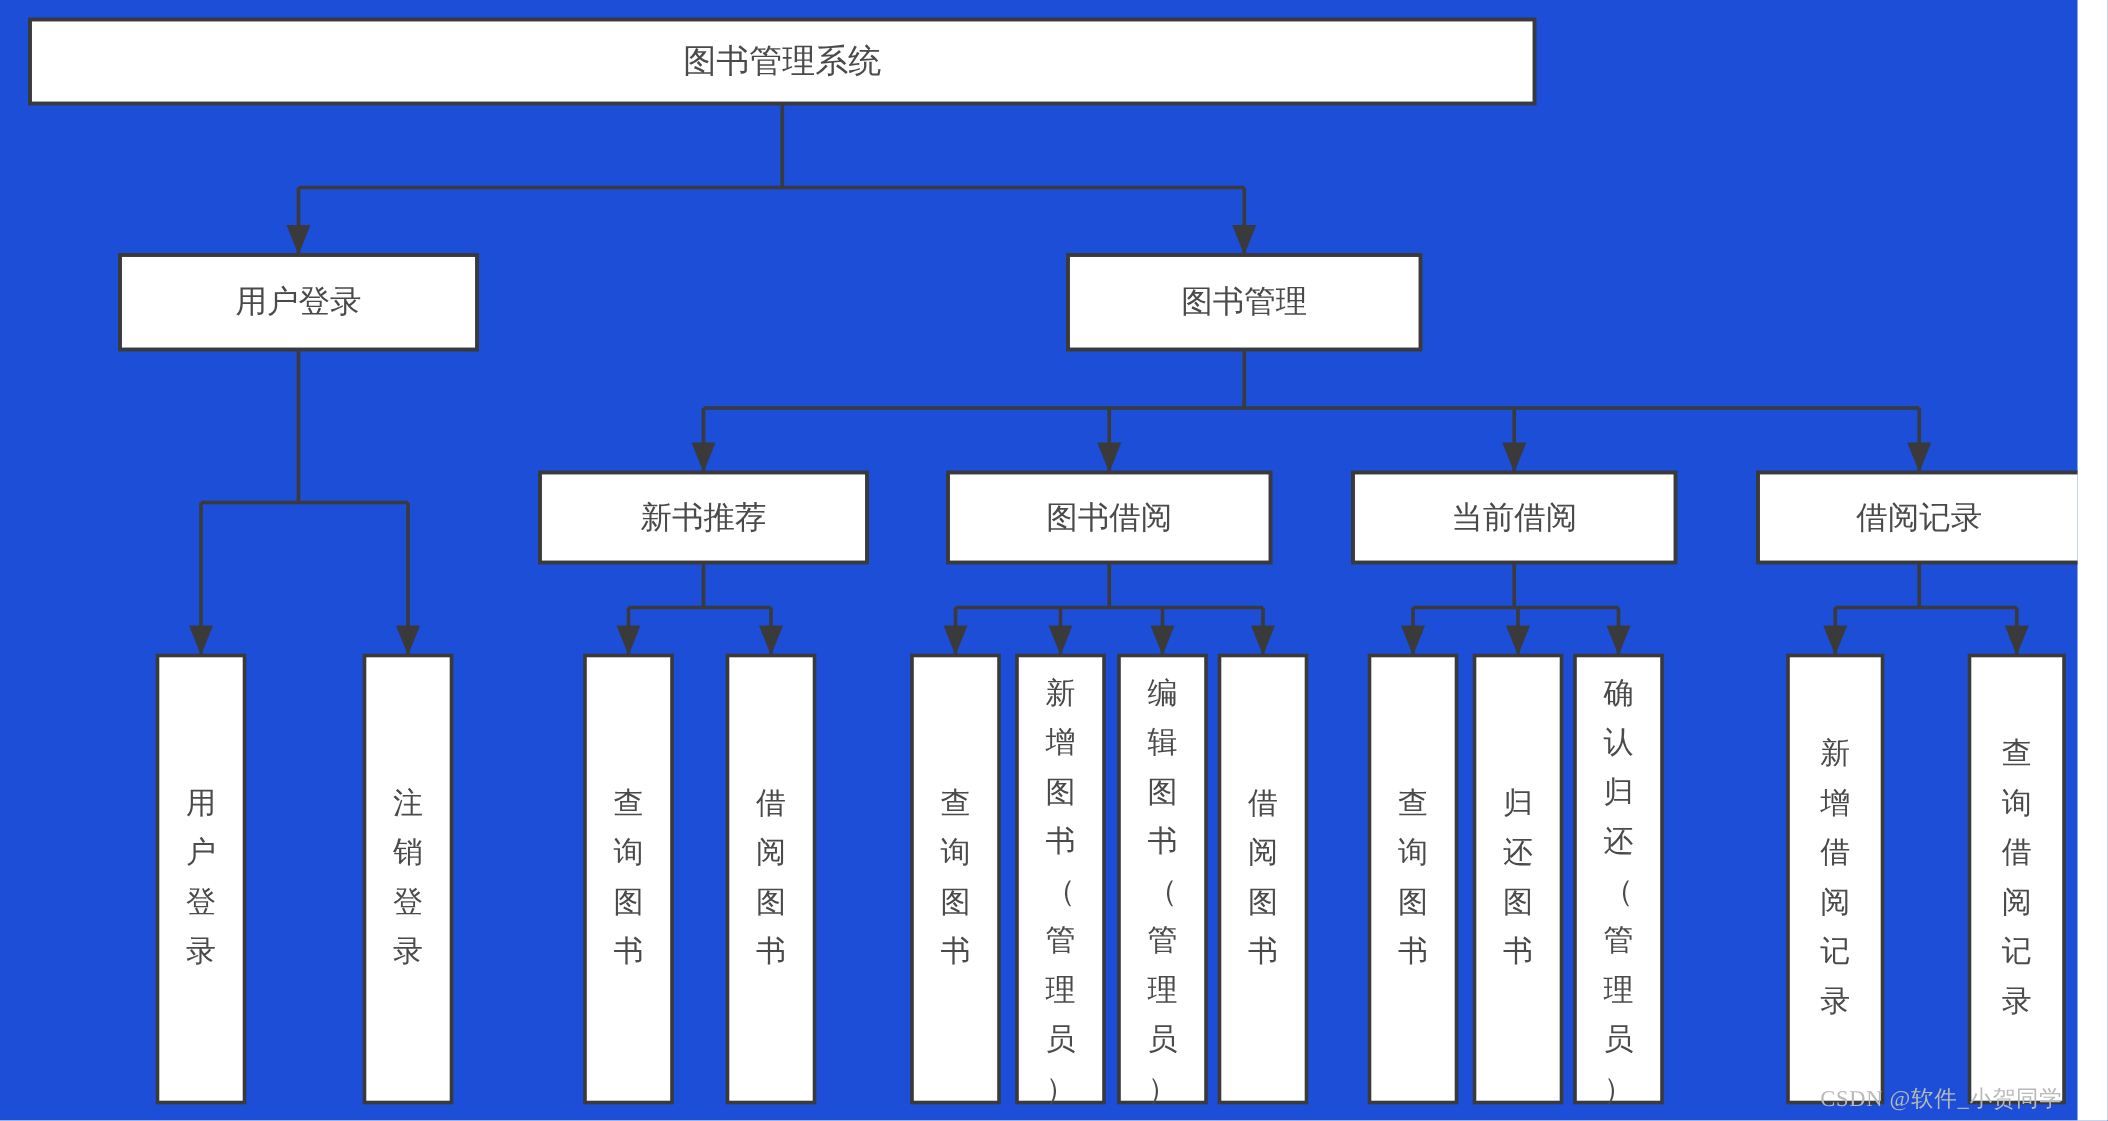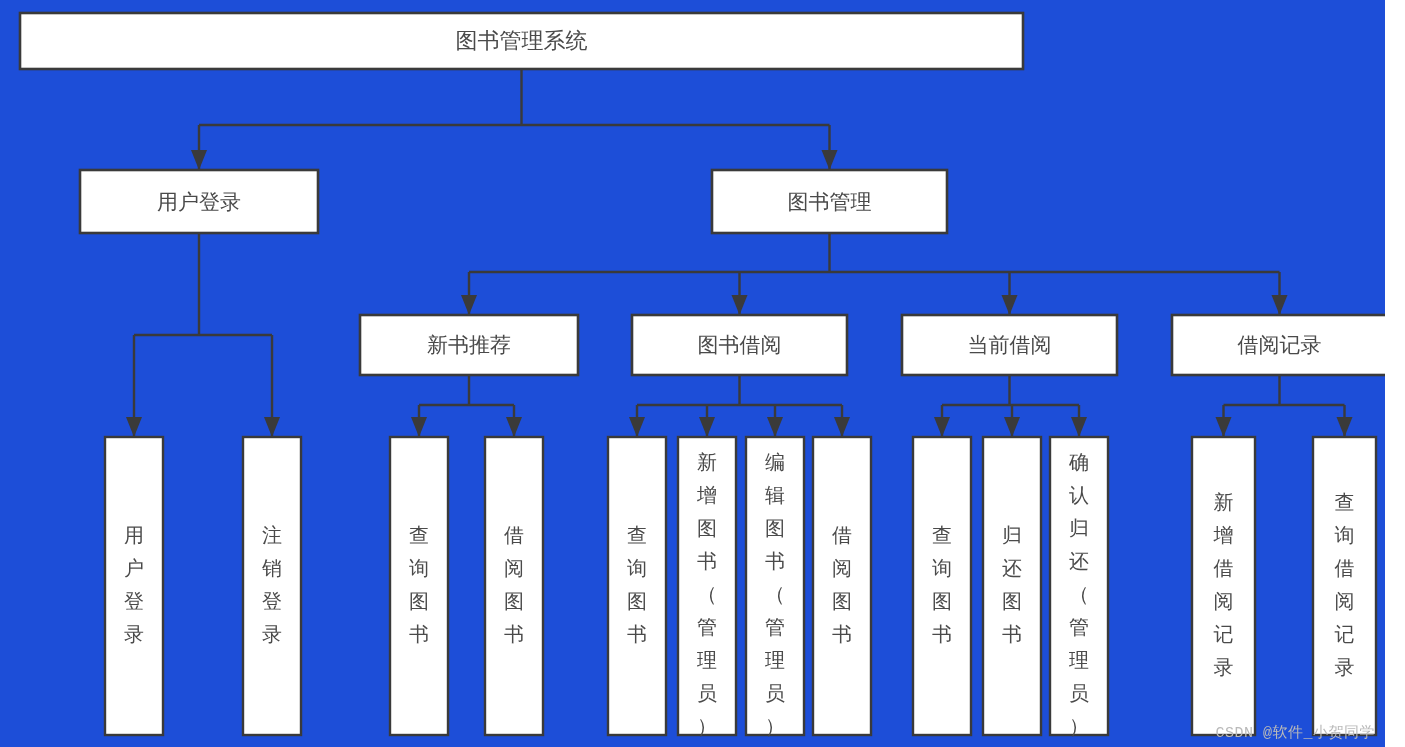--- a/index.html
+++ b/index.html
@@ -57,21 +57,21 @@
     fill: #4a4a4a;
     font-family: "DejaVu Sans", "Liberation Sans", sans-serif;
     font-size: 20px;
     text-anchor: middle;
     dominant-baseline: middle;
   }
   .watermark {
     position: absolute;
     right: 10px;
     bottom: 5px;
-    font-family: Liberation Mono, monospace;
+    font-family: Liberation Serif, serif;
     font-size: 15px;
     color: #b9b9b9;
     letter-spacing: 0.5px;
     white-space: nowrap;
     user-select: none;
   }
 </style>
 </head>
 <body>
 

